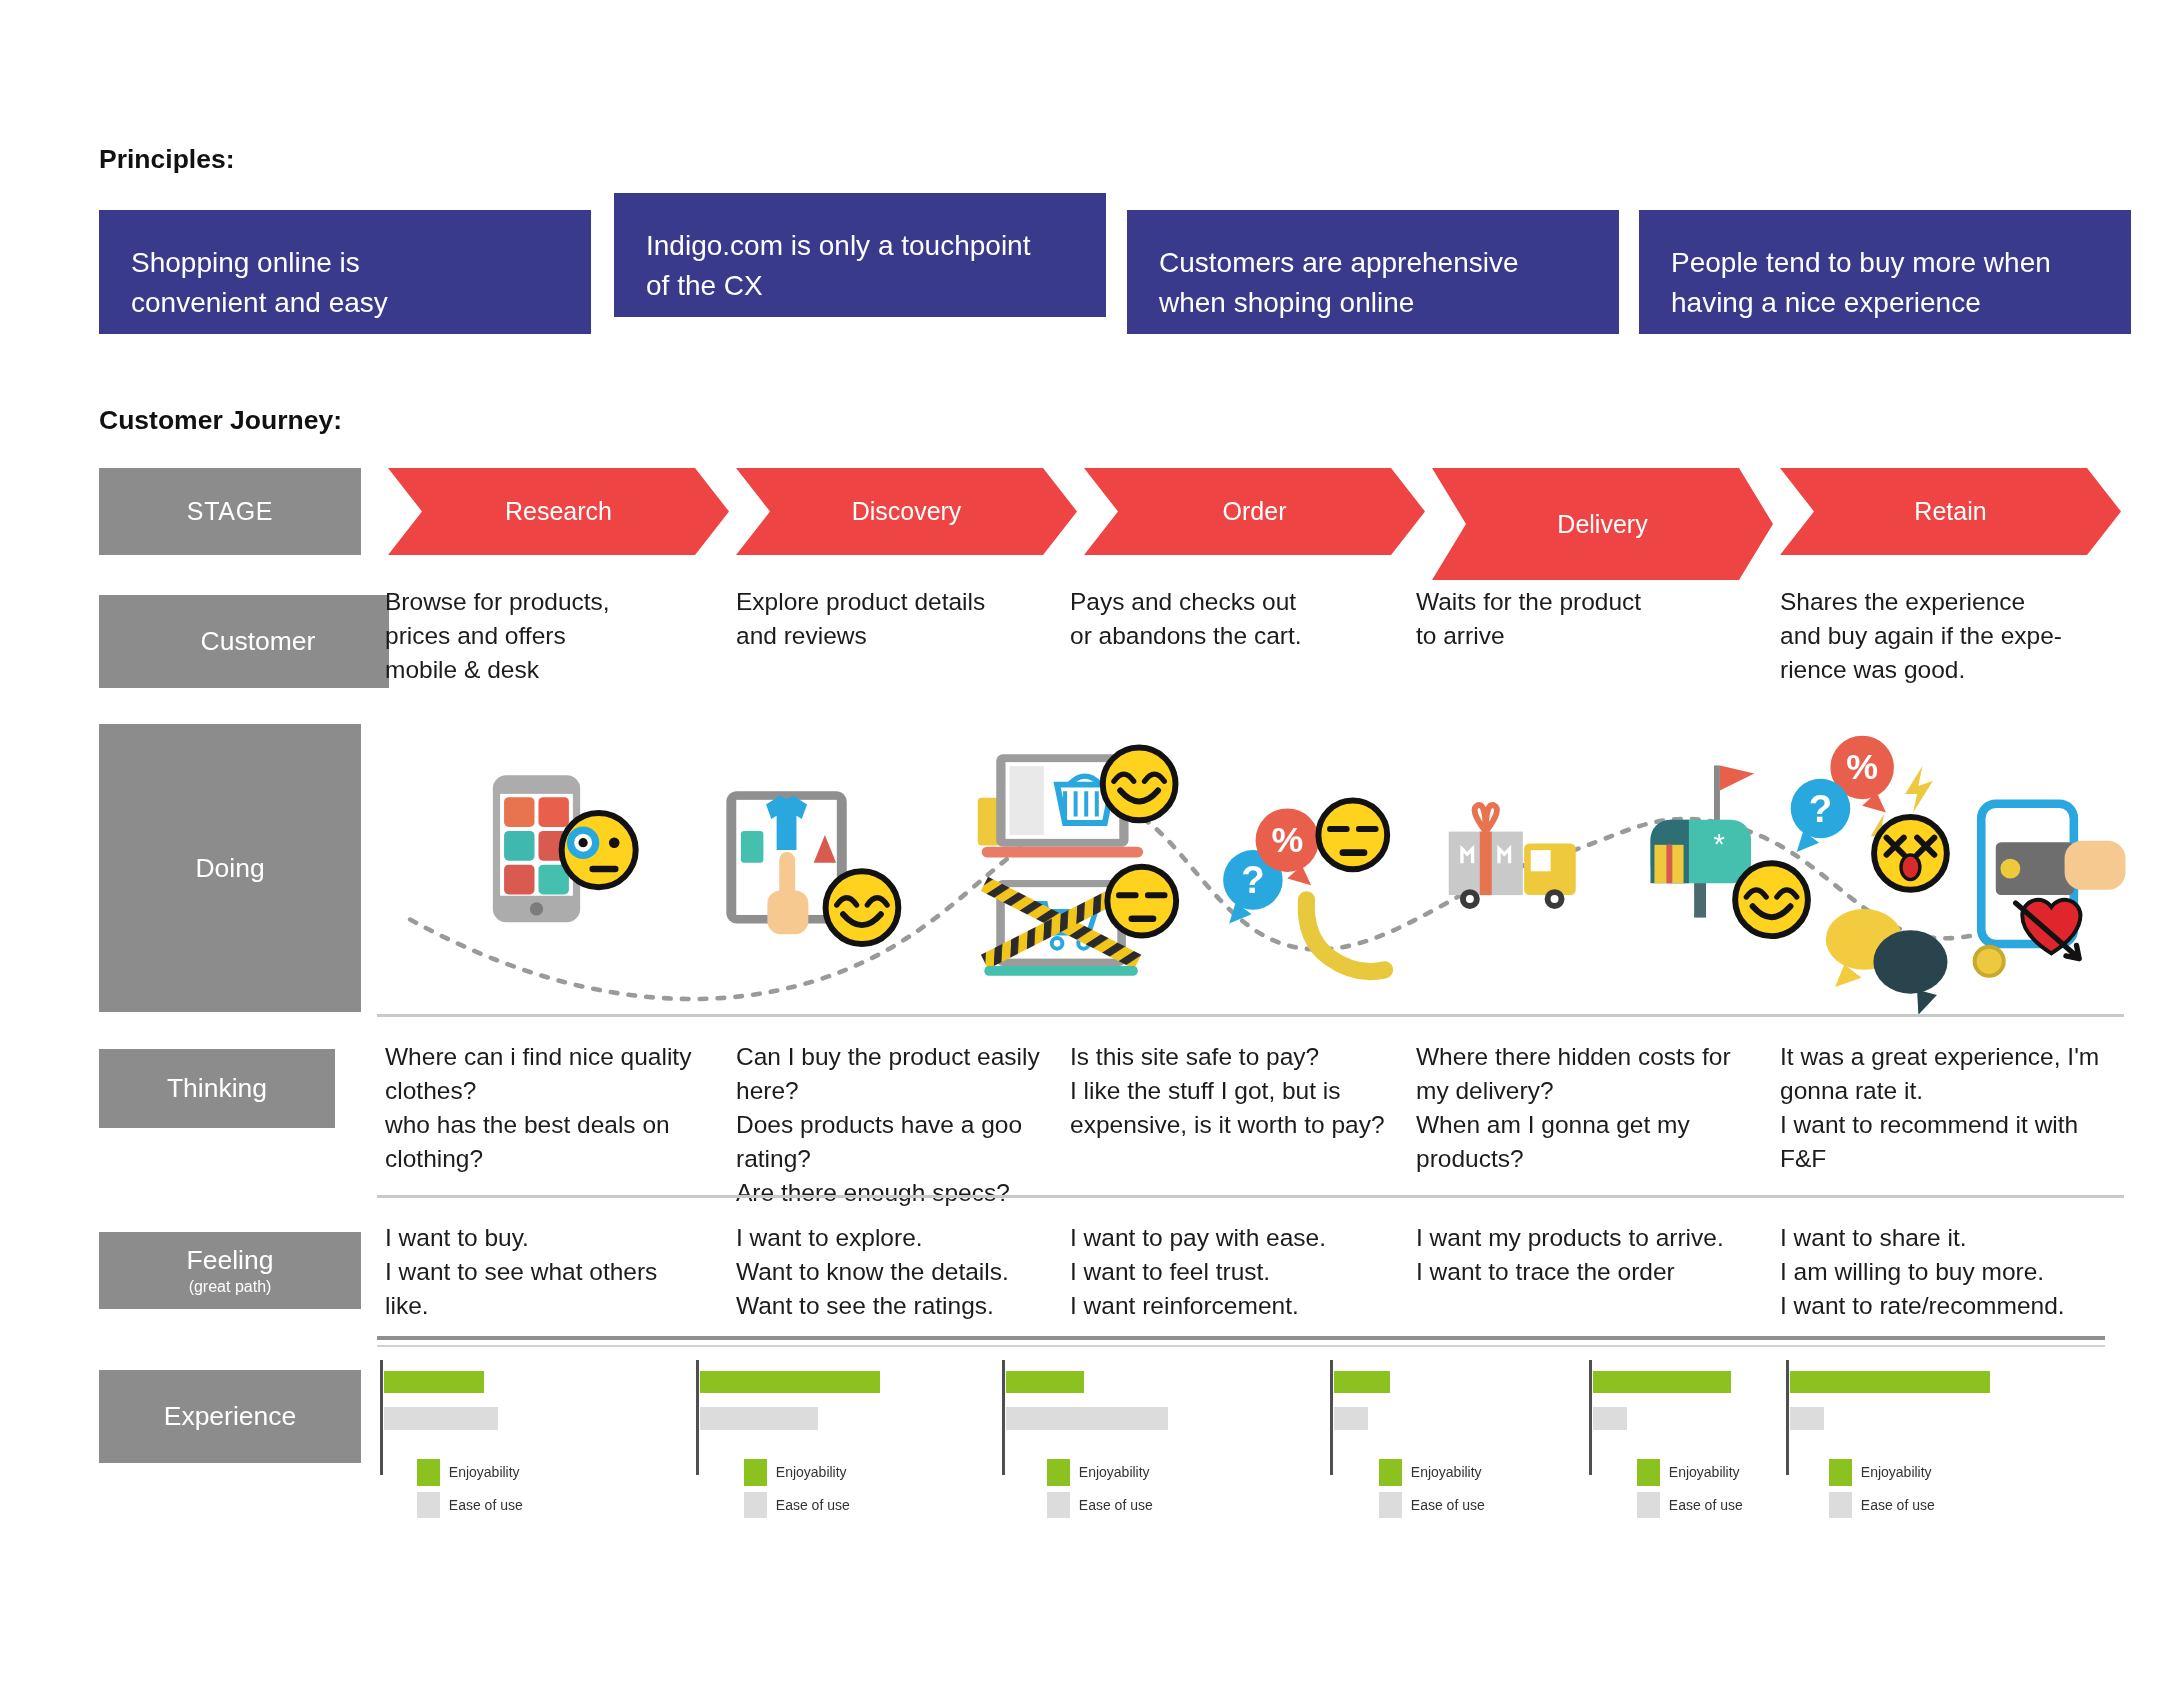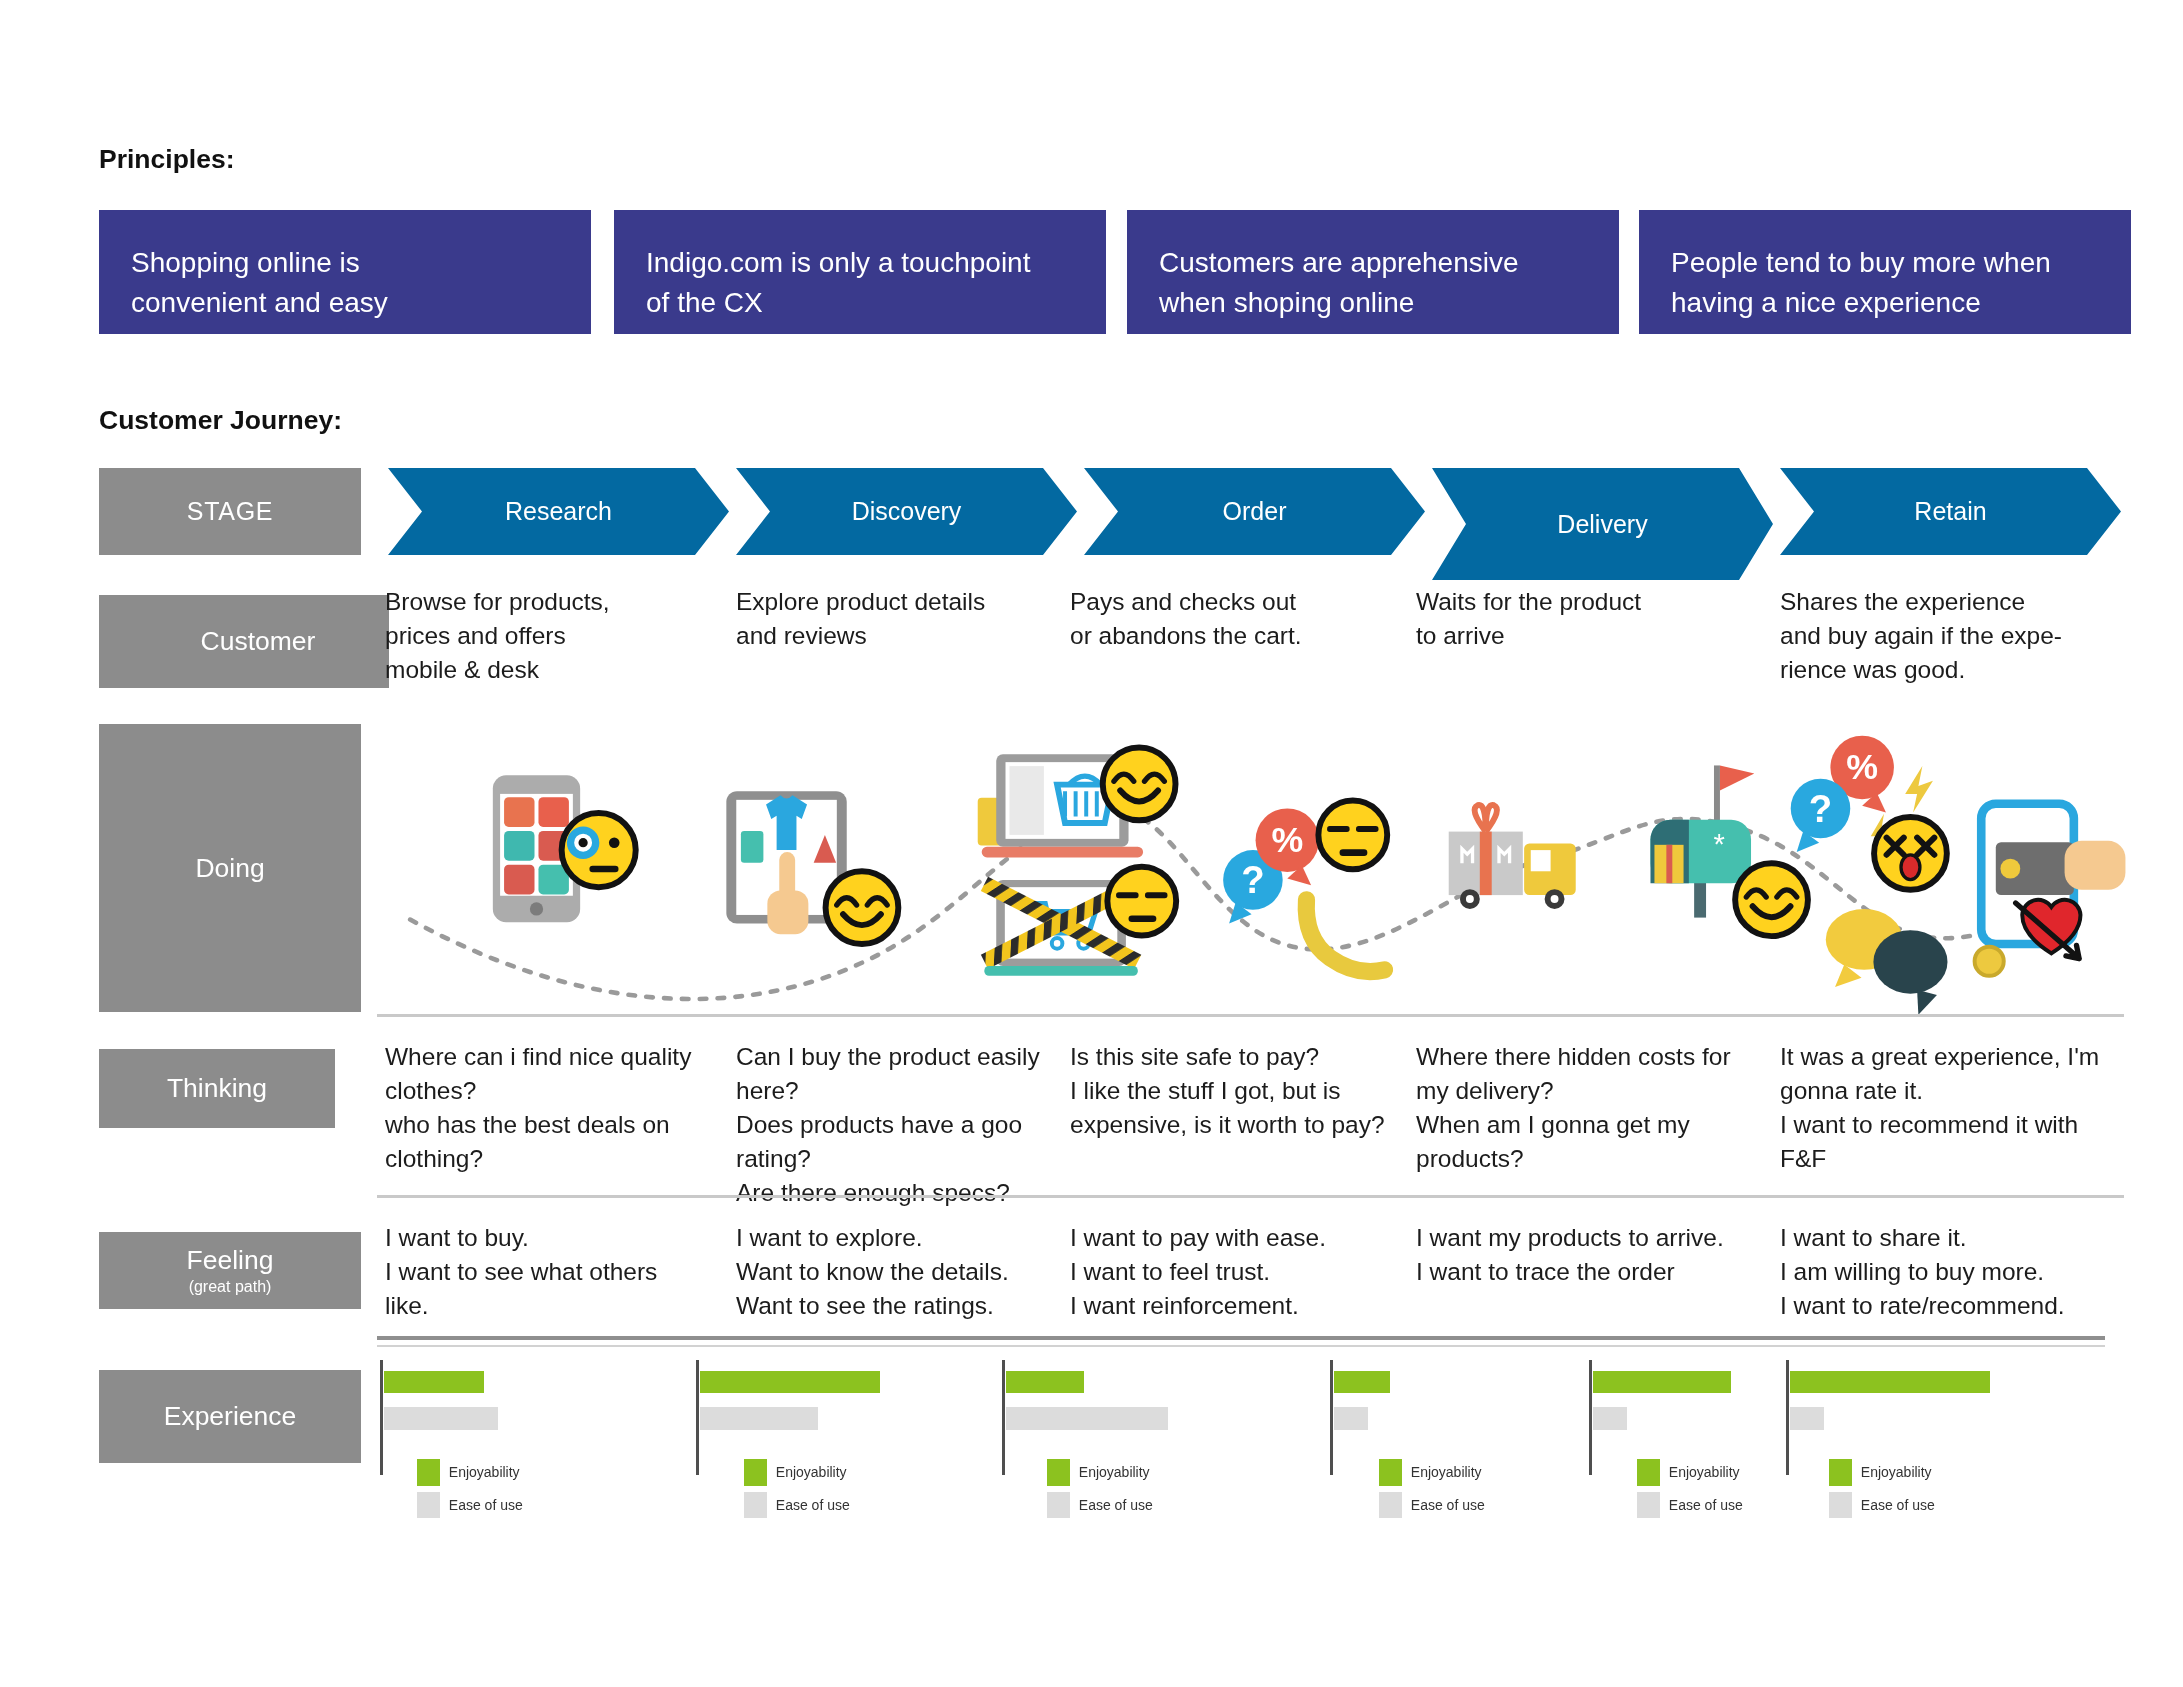--- a/index.html
+++ b/index.html
@@ -10,40 +10,40 @@
   .sec-head{font-size:26.5px;font-weight:700;color:#111;}
   #principles-heading{left:99px;top:144px;}
   #journey-heading{left:99px;top:405px;}
   .principle{background:#3A3A8C;color:#fff;font-size:28px;line-height:40px;
              padding:33px 20px 0 32px;box-sizing:border-box;white-space:pre-line;}
   .rowlabel{background:#8C8C8C;color:#fff;display:flex;flex-direction:column;align-items:center;
             justify-content:center;font-size:26.5px;text-align:center;}
   .rowlabel .sub{font-size:16px;margin-top:1.3px;}
   .stagebox{background:#8C8C8C;color:#fff;display:flex;align-items:center;justify-content:center;
             font-size:25px;letter-spacing:0.7px;}
-  .arrow{background:#0369a1;color:#fff;display:flex;align-items:center;justify-content:center;
+  .arrow{background:#ef4444;color:#fff;display:flex;align-items:center;justify-content:center;
          font-size:25px;clip-path:polygon(0 0,calc(100% - 34px) 0,100% 50%,calc(100% - 34px) 100%,0 100%,34px 50%);}
   .coltext{font-size:24.5px;line-height:34px;color:#1c1c1c;white-space:pre-line;}
   .divider{background:#c6c6c6;}
   .axisline{background:#4f4f4f;width:2.6px;}
   .bar{position:absolute;}
   .legend{position:absolute;}
   .legend .lrow{display:flex;align-items:center;margin-bottom:6px;}
   .legend .sw{width:22.5px;height:26.5px;margin-right:9.3px;flex:none;}
   .legend .ltext{font-size:14px;color:#333;}
 </style>
 </head>
 <body>
 
 <div id="canvas">
   <div class="abs sec-head" id="principles-heading">Principles:</div>
   <div id="principles-row">
       <div class="principle" style="left: 99px; top: 210px; width: 492px; height: 124px; position: absolute;">Shopping online is
 convenient and easy</div>
-      <div class="principle" style="left: 614px; top: 210px; width: 492px; height: 124px; position: absolute;">Indigo.com is only a touchpoint
+      <div class="principle" style="left: 614px; top: 193px; width: 492px; height: 124px; position: absolute;">Indigo.com is only a touchpoint
 of the CX</div>
       <div class="principle" style="left: 1127px; top: 210px; width: 492px; height: 124px; position: absolute;">Customers are apprehensive
 when shoping online</div>
       <div class="principle" style="left: 1639px; top: 210px; width: 492px; height: 124px; position: absolute;">People tend to buy more when
 having a nice experience</div>
     </div>
   <div class="abs sec-head" id="journey-heading">Customer Journey:</div>
   <div id="stage-row">
       <div class="stagebox" style="left: 99px; top: 468px; width: 262px; height: 87px; position: absolute;">STAGE</div>
       <div class="arrow" style="left: 388px; top: 468px; width: 341px; height: 87px; position: absolute;">Research</div>

